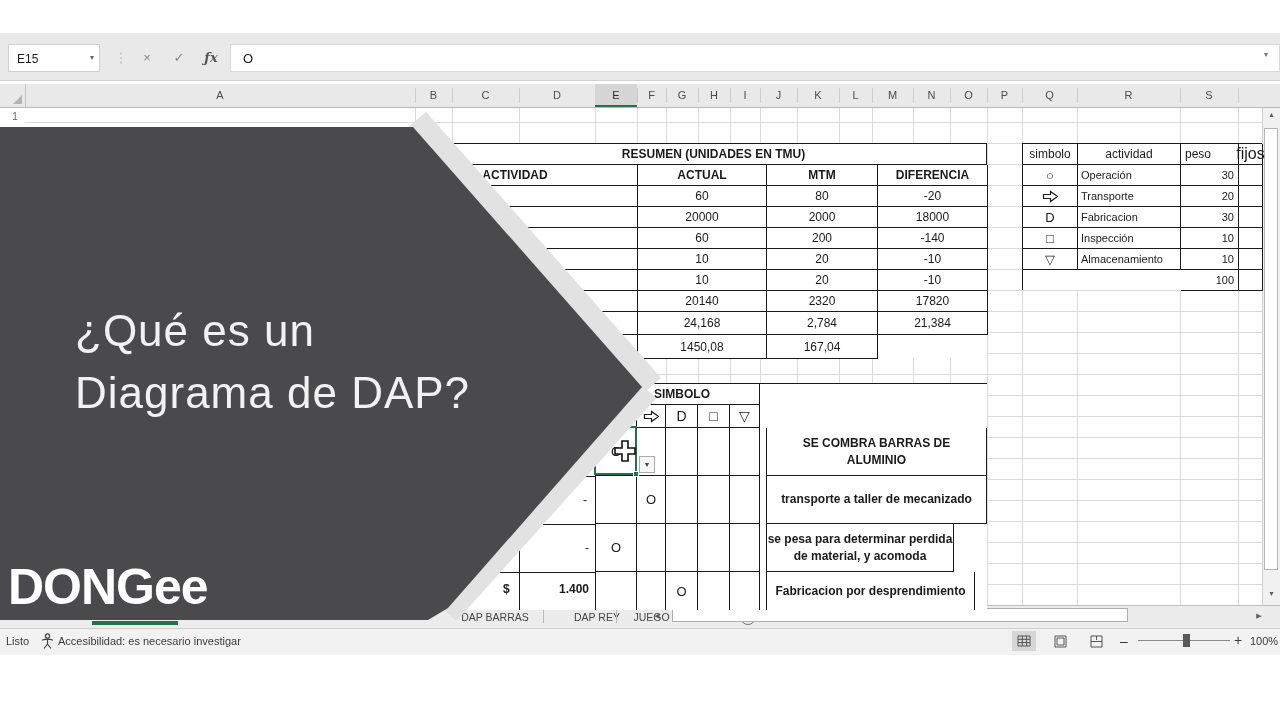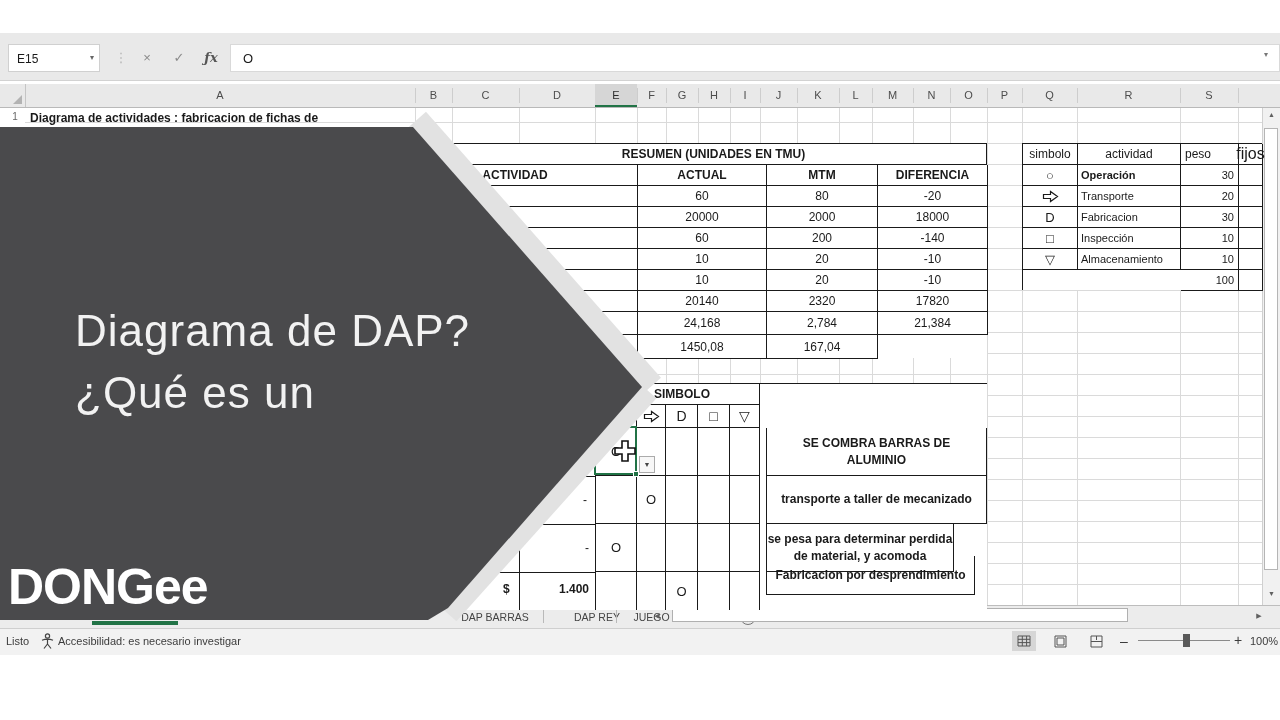--- a/index.html
+++ b/index.html
@@ -143,21 +143,20 @@
       <div class="abs gh" style="top: 479px;"></div>
       <div class="abs gh" style="top: 500px;"></div>
       <div class="abs gh" style="top: 521px;"></div>
       <div class="abs gh" style="top: 542px;"></div>
       <div class="abs gh" style="top: 563px;"></div>
       <div class="abs gh" style="top: 584px;"></div>
       <div class="abs gh" style="top: 605px;"></div>
     </div>
 
   <div class="abs" style="left:8px;top:111px;width:14px;font-size:10px;color:#666;text-align:center;">1</div>
-  <div class="abs b" style="left:30px;top:111px;font-size:12px;white-space:nowrap;z-index:6;">Diagrama de actividades : fabricacion de fichas de</div>
 
 
   <div class="abs" style="left:440px;top:143px;width:547px;height:215px;background:#fff;border-top:1px solid #1a1a1a;border-left:1px solid #1a1a1a;box-sizing:border-box;z-index:5;">
     <div class="tcell b cc" style="left:0;top:0;width:546px;height:21px;border-bottom:1px solid #1a1a1a;border-right:1px solid #1a1a1a;">RESUMEN (UNIDADES EN TMU)</div>
     <div class="tcell b cc" style="left:0;top:21px;width:197px;height:21px;border-bottom:1px solid #1a1a1a;border-right:1px solid #1a1a1a;padding-right:48px;">ACTIVIDAD</div>
     <div class="tcell b cc" style="left:197px;top:21px;width:129px;height:21px;border-bottom:1px solid #1a1a1a;border-right:1px solid #1a1a1a;">ACTUAL</div>
     <div class="tcell b cc" style="left:326px;top:21px;width:111px;height:21px;border-bottom:1px solid #1a1a1a;border-right:1px solid #1a1a1a;">MTM</div>
     <div class="tcell b cc" style="left:437px;top:21px;width:110px;height:21px;border-bottom:1px solid #1a1a1a;border-right:1px solid #1a1a1a;">DIFERENCIA</div>
     <div id="resumen-rows" class="abs" style="left:0;top:42px;width:547px;">
         <div class="tcell cc" style="left: 0px; top: 0px; width: 197px; height: 21px; border-bottom: 1px solid rgb(26, 26, 26); border-right: 1px solid rgb(26, 26, 26);"></div>
@@ -195,21 +194,21 @@
       </div>
   </div>
 
   <div class="abs" style="left:1022px;top:143px;width:240px;height:147px;background:#fff;border-top:1px solid #1a1a1a;border-left:1px solid #1a1a1a;box-sizing:border-box;z-index:5;">
     <div id="legend-rows">
         <div class="tcell cc" style="left: 0px; top: 0px; width: 55px; height: 21px; font-size: 12px; border-bottom: 1px solid rgb(26, 26, 26); border-right: 1px solid rgb(26, 26, 26);">simbolo</div>
         <div class="tcell cc" style="left: 55px; top: 0px; width: 103px; height: 21px; font-size: 12px; border-bottom: 1px solid rgb(26, 26, 26); border-right: 1px solid rgb(26, 26, 26);">actividad</div>
         <div class="tcell cc" style="left: 158px; top: 0px; width: 58px; height: 21px; font-size: 12px; border-bottom: 1px solid rgb(26, 26, 26); border-right: 1px solid rgb(26, 26, 26); justify-content: flex-start; padding-left: 4px;">peso</div>
         <div class="tcell cc" style="left: 216px; top: 0px; width: 24px; height: 21px; font-size: 16px; border-bottom: 1px solid rgb(26, 26, 26); border-right: 1px solid rgb(26, 26, 26);">fijos</div>
         <div class="tcell" style="left: 0px; top: 21px; width: 55px; height: 21px; display: flex; align-items: center; border-bottom: 1px solid rgb(26, 26, 26); border-right: 1px solid rgb(26, 26, 26); justify-content: center; font-size: 13px;">○</div>
-        <div class="tcell" style="left: 55px; top: 21px; width: 103px; height: 21px; font-size: 11px; display: flex; align-items: center; border-bottom: 1px solid rgb(26, 26, 26); border-right: 1px solid rgb(26, 26, 26); padding-left: 3px; box-sizing: border-box; font-weight: bold;">Operación</div>
+        <div class="tcell" style="left: 55px; top: 21px; width: 103px; height: 21px; font-size: 11px; display: flex; align-items: center; border-bottom: 1px solid rgb(26, 26, 26); border-right: 1px solid rgb(26, 26, 26); padding-left: 3px; box-sizing: border-box;">Operación</div>
         <div class="tcell" style="left: 158px; top: 21px; width: 58px; height: 21px; font-size: 11px; display: flex; align-items: center; border-bottom: 1px solid rgb(26, 26, 26); border-right: 1px solid rgb(26, 26, 26); justify-content: flex-end; padding-right: 4px; box-sizing: border-box;">30</div>
         <div class="tcell" style="left: 216px; top: 21px; width: 24px; height: 21px; font-size: 11px; display: flex; align-items: center; border-bottom: 1px solid rgb(26, 26, 26); border-right: 1px solid rgb(26, 26, 26); padding-left: 3px; box-sizing: border-box;"></div>
         <div class="tcell" style="left: 0px; top: 42px; width: 55px; height: 21px; display: flex; align-items: center; border-bottom: 1px solid rgb(26, 26, 26); border-right: 1px solid rgb(26, 26, 26); justify-content: center; font-size: 13px;">
           <svg width="17" height="13" viewBox="0 0 17 13">
             <path d="M1.5 4.5h7v-3l7 5-7 5v-3h-7z" fill="#fff" stroke="#1a1a1a" stroke-width="1.2"></path>
           </svg>
         </div>
         <div class="tcell" style="left: 55px; top: 42px; width: 103px; height: 21px; font-size: 11px; display: flex; align-items: center; border-bottom: 1px solid rgb(26, 26, 26); border-right: 1px solid rgb(26, 26, 26); padding-left: 3px; box-sizing: border-box;">Transporte</div>
         <div class="tcell" style="left: 158px; top: 42px; width: 58px; height: 21px; font-size: 11px; display: flex; align-items: center; border-bottom: 1px solid rgb(26, 26, 26); border-right: 1px solid rgb(26, 26, 26); justify-content: flex-end; padding-right: 4px; box-sizing: border-box;">20</div>
         <div class="tcell" style="left: 216px; top: 42px; width: 24px; height: 21px; font-size: 11px; display: flex; align-items: center; border-bottom: 1px solid rgb(26, 26, 26); border-right: 1px solid rgb(26, 26, 26); padding-left: 3px; box-sizing: border-box;"></div>
@@ -285,21 +284,21 @@
         <div class="tcell cc" style="left: 243px; top: 140px; width: 32px; height: 48px; font-size: 13px; border-right: 1px solid rgb(26, 26, 26); border-bottom: 1px solid rgb(26, 26, 26);"></div>
         <div class="tcell cc" style="left: 275px; top: 140px; width: 30px; height: 48px; font-size: 13px; border-right: 1px solid rgb(26, 26, 26); border-bottom: 1px solid rgb(26, 26, 26);"></div>
         <div class="tcell b cc" style="left: 311px; top: 140px; width: 188px; height: 48px; border-left: 1px solid rgb(26, 26, 26); border-right: 1px solid rgb(26, 26, 26); border-bottom: 1px solid rgb(26, 26, 26); text-align: center;">
           <span style="display: block; max-width: 200px; margin: 0px auto; line-height: 1.35;">se pesa para determinar perdida de material, y acomoda</span>
         </div>
         <div class="tcell cc" style="left: 140px; top: 188px; width: 42px; height: 39px; font-size: 13px; border-right: 1px solid rgb(26, 26, 26); border-bottom: 1px solid rgb(26, 26, 26); border-left: 1px solid rgb(26, 26, 26);"></div>
         <div class="tcell cc" style="left: 182px; top: 188px; width: 29px; height: 39px; font-size: 13px; border-right: 1px solid rgb(26, 26, 26); border-bottom: 1px solid rgb(26, 26, 26);"></div>
         <div class="tcell cc" style="left: 211px; top: 188px; width: 32px; height: 39px; font-size: 13px; border-right: 1px solid rgb(26, 26, 26); border-bottom: 1px solid rgb(26, 26, 26);">O</div>
         <div class="tcell cc" style="left: 243px; top: 188px; width: 32px; height: 39px; font-size: 13px; border-right: 1px solid rgb(26, 26, 26); border-bottom: 1px solid rgb(26, 26, 26);"></div>
         <div class="tcell cc" style="left: 275px; top: 188px; width: 30px; height: 39px; font-size: 13px; border-right: 1px solid rgb(26, 26, 26); border-bottom: 1px solid rgb(26, 26, 26);"></div>
-        <div class="tcell b cc" style="left: 311px; top: 172px; width: 209px; height: 39px; border-left: 1px solid rgb(26, 26, 26); border-right: 1px solid rgb(26, 26, 26); border-bottom: 1px solid rgb(26, 26, 26); text-align: center;">
+        <div class="tcell b cc" style="left: 311px; top: 188px; width: 209px; height: 39px; border-left: 1px solid rgb(26, 26, 26); border-right: 1px solid rgb(26, 26, 26); border-bottom: 1px solid rgb(26, 26, 26); text-align: center;">
           <span style="display: block; max-width: 200px; margin: 0px auto; line-height: 1.35;">Fabricacion por desprendimiento</span>
         </div>
       </div>
   </div>
 
   <div class="abs cc" style="left:595px;top:427px;width:42px;height:48px;font-size:13px;z-index:8;">O</div>
   <div class="abs" style="left:594px;top:426px;width:43px;height:49px;border:2px solid #217346;box-sizing:border-box;z-index:8;"></div>
   <div class="abs" style="left:633px;top:471px;width:6px;height:6px;background:#217346;border:1px solid #fff;box-sizing:border-box;z-index:9;"></div>
   <div class="abs cc" style="left:639px;top:456px;width:16px;height:17px;background:#f7f7f7;border:1px solid #ababab;box-sizing:border-box;font-size:7px;color:#444;z-index:8;">▼</div>
   <svg class="abs" style="left:612px;top:438px;z-index:9;" width="26" height="26" viewBox="0 0 26 26">
@@ -351,18 +350,18 @@
   <div class="abs" style="left:1183px;top:634px;width:7px;height:13px;background:#5a5a5a;"></div>
   <div class="abs stext" style="left:1234px;top:627px;font-size:14px;">+</div>
   <div class="abs stext" style="left:1250px;top:628px;">100%</div>
 
   <svg class="abs" style="left:0;top:0;z-index:40;pointer-events:none;" width="1280" height="628" viewBox="0 0 1280 628">
     <line x1="411" y1="125" x2="646" y2="391" stroke="#e2e2e2" stroke-width="40"></line>
     <line x1="646" y1="389" x2="446" y2="612" stroke="#e2e2e2" stroke-width="28"></line>
     <polygon points="0,127 413,127 642,387 448,608 428,620 0,620" fill="#4a4a4c"></polygon>
   </svg>
   <div class="abs ov-title" style="left:75px;top:300px;">
+    <div>¿Qué es un</div>
     <div>Diagrama de DAP?</div>
-    <div>¿Qué es un</div>
   </div>
   <div class="abs ov-logo" style="left:8px;top:558px;">DONGee</div>
 
 </div>
 
 </body></html>

